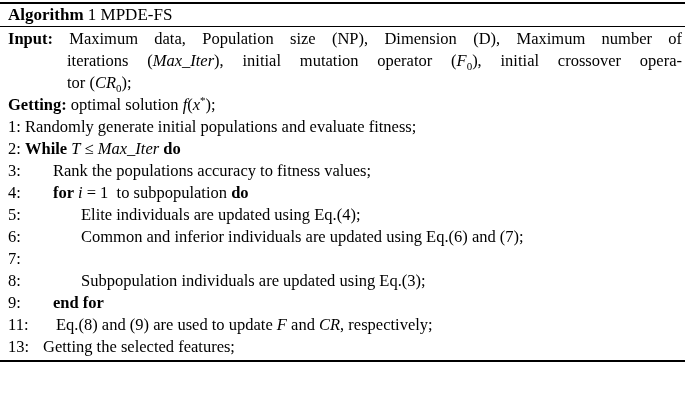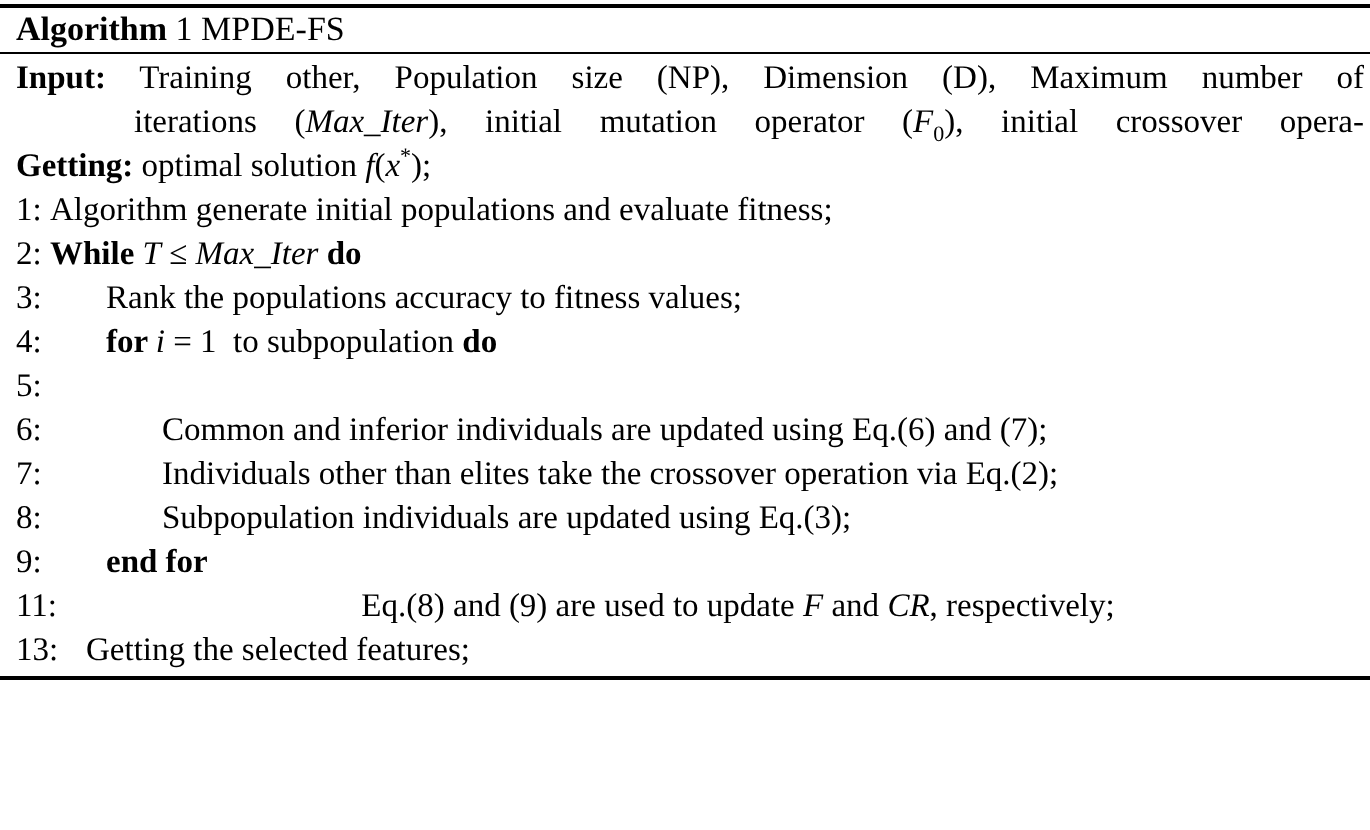--- a/index.html
+++ b/index.html
@@ -35,64 +35,67 @@
 </style>
 </head>
 <body>
 
 <div class="page">
   <div class="rule rule-top"></div>
   <div class="header"><span class="s-b">Algorithm</span><span class="s-r"> 1 MPDE-FS</span></div>
   <div class="rule rule-mid"></div>
   <div class="body" id="algo-body">
       <div class="line" style="padding-left: 0px;">
-        <span class="txt jst"><span class="s-b">Input:</span><span class="s-r"> Training other, Population size (NP), Dimension (D), Maximum number of</span></span>
+        <span class="txt jst"><span class="s-b">Input:</span><span class="s-r"> Maximum data, Population size (NP), Dimension (D), Maximum number of</span></span>
       </div>
       <div class="line" style="padding-left: 59px;">
         <span class="txt jst"><span class="s-r">iterations (</span><span class="s-i">Max_Iter</span><span class="s-r">), initial mutation operator (</span><span class="s-i">F</span><sub class="s-r">0</sub><span class="s-r">), initial crossover opera-</span></span>
+      </div>
+      <div class="line" style="padding-left: 59px;">
+        <span class="txt"><span class="s-r">tor (</span><span class="s-i">CR</span><sub class="s-r">0</sub><span class="s-r">);</span></span>
       </div>
       <div class="line" style="padding-left: 0px;">
         <span class="txt"><span class="s-b">Getting:</span><span class="s-r"> optimal solution </span><span class="s-i">f</span><span class="s-r">(</span><span class="s-i">x</span><sup class="s-r">*</sup><span class="s-r">);</span></span>
       </div>
       <div class="line" style="padding-left: 17px;">
         <span class="num">1:</span>
-        <span class="txt"><span class="s-r">Algorithm generate initial populations and evaluate fitness;</span></span>
+        <span class="txt"><span class="s-r">Randomly generate initial populations and evaluate fitness;</span></span>
       </div>
       <div class="line" style="padding-left: 17px;">
         <span class="num">2:</span>
         <span class="txt"><span class="s-b">While </span><span class="s-i">T</span><span class="s-r"> ≤ </span><span class="s-i">Max_Iter</span><span class="s-r"> </span><span class="s-b">do</span></span>
       </div>
       <div class="line" style="padding-left: 45px;">
         <span class="num">3:</span>
         <span class="txt"><span class="s-r">Rank the populations accuracy to fitness values;</span></span>
       </div>
       <div class="line" style="padding-left: 45px;">
         <span class="num">4:</span>
         <span class="txt"><span class="s-b">for </span><span class="s-i">i</span><span class="s-r"> = 1&nbsp; to subpopulation </span><span class="s-b">do</span></span>
       </div>
       <div class="line" style="padding-left: 73px;">
         <span class="num">5:</span>
+        <span class="txt"><span class="s-r">Elite individuals are updated using Eq.(4);</span></span>
       </div>
       <div class="line" style="padding-left: 73px;">
         <span class="num">6:</span>
         <span class="txt"><span class="s-r">Common and inferior individuals are updated using Eq.(6) and (7);</span></span>
       </div>
       <div class="line" style="padding-left: 73px;">
         <span class="num">7:</span>
-        <span class="txt"><span class="s-r">Individuals other than elites take the crossover operation via Eq.(2);</span></span>
       </div>
       <div class="line" style="padding-left: 73px;">
         <span class="num">8:</span>
         <span class="txt"><span class="s-r">Subpopulation individuals are updated using Eq.(3);</span></span>
       </div>
       <div class="line" style="padding-left: 45px;">
         <span class="num">9:</span>
         <span class="txt"><span class="s-b">end for</span></span>
       </div>
-      <div class="line" style="padding-left: 48px; text-align: center;">
+      <div class="line" style="padding-left: 48px;">
         <span class="num">11:</span>
         <span class="txt"><span class="s-r">Eq.(8) and (9) are used to update </span><span class="s-i">F</span><span class="s-r"> and </span><span class="s-i">CR</span><span class="s-r">, respectively;</span></span>
       </div>
       <div class="line" style="padding-left: 35px;">
         <span class="num">13:</span>
         <span class="txt"><span class="s-r">Getting the selected features;</span></span>
       </div>
     </div>
   <div class="rule rule-bottom"></div>
 </div>

